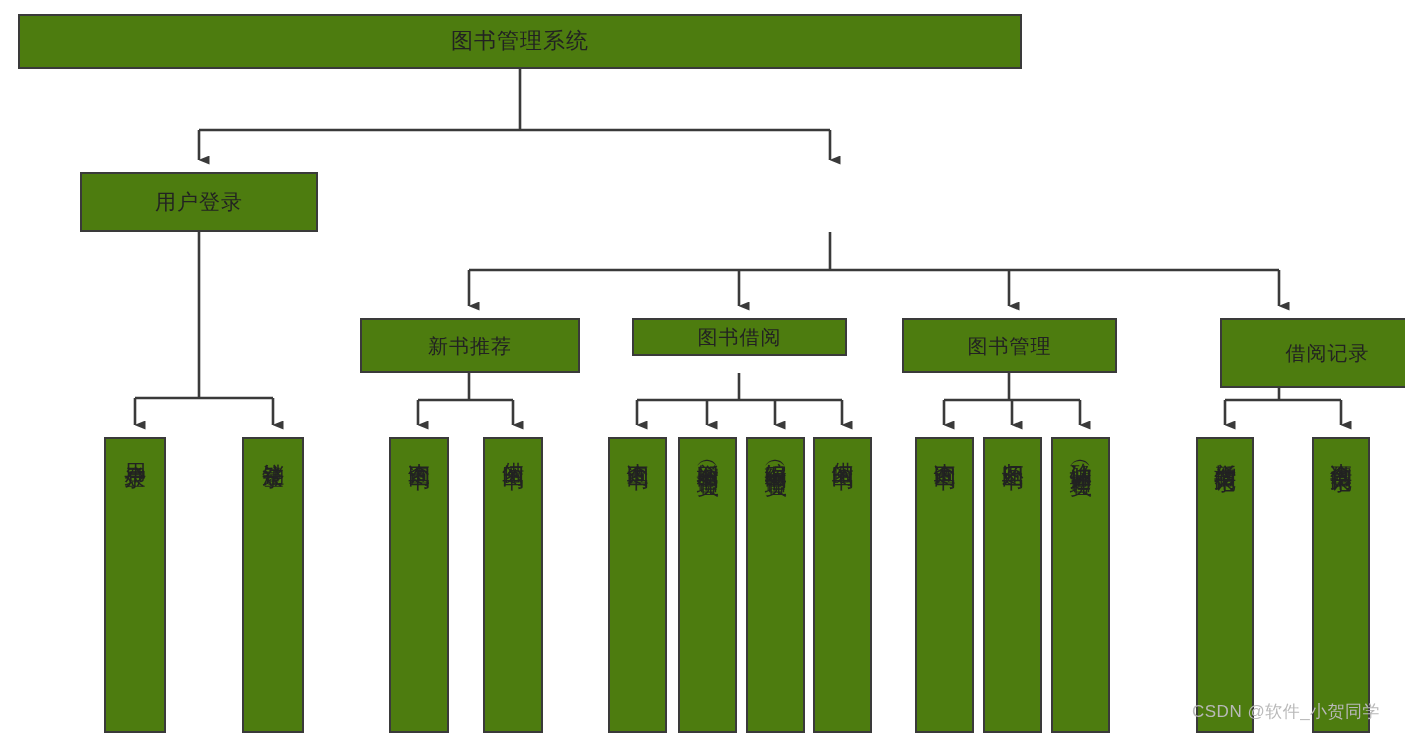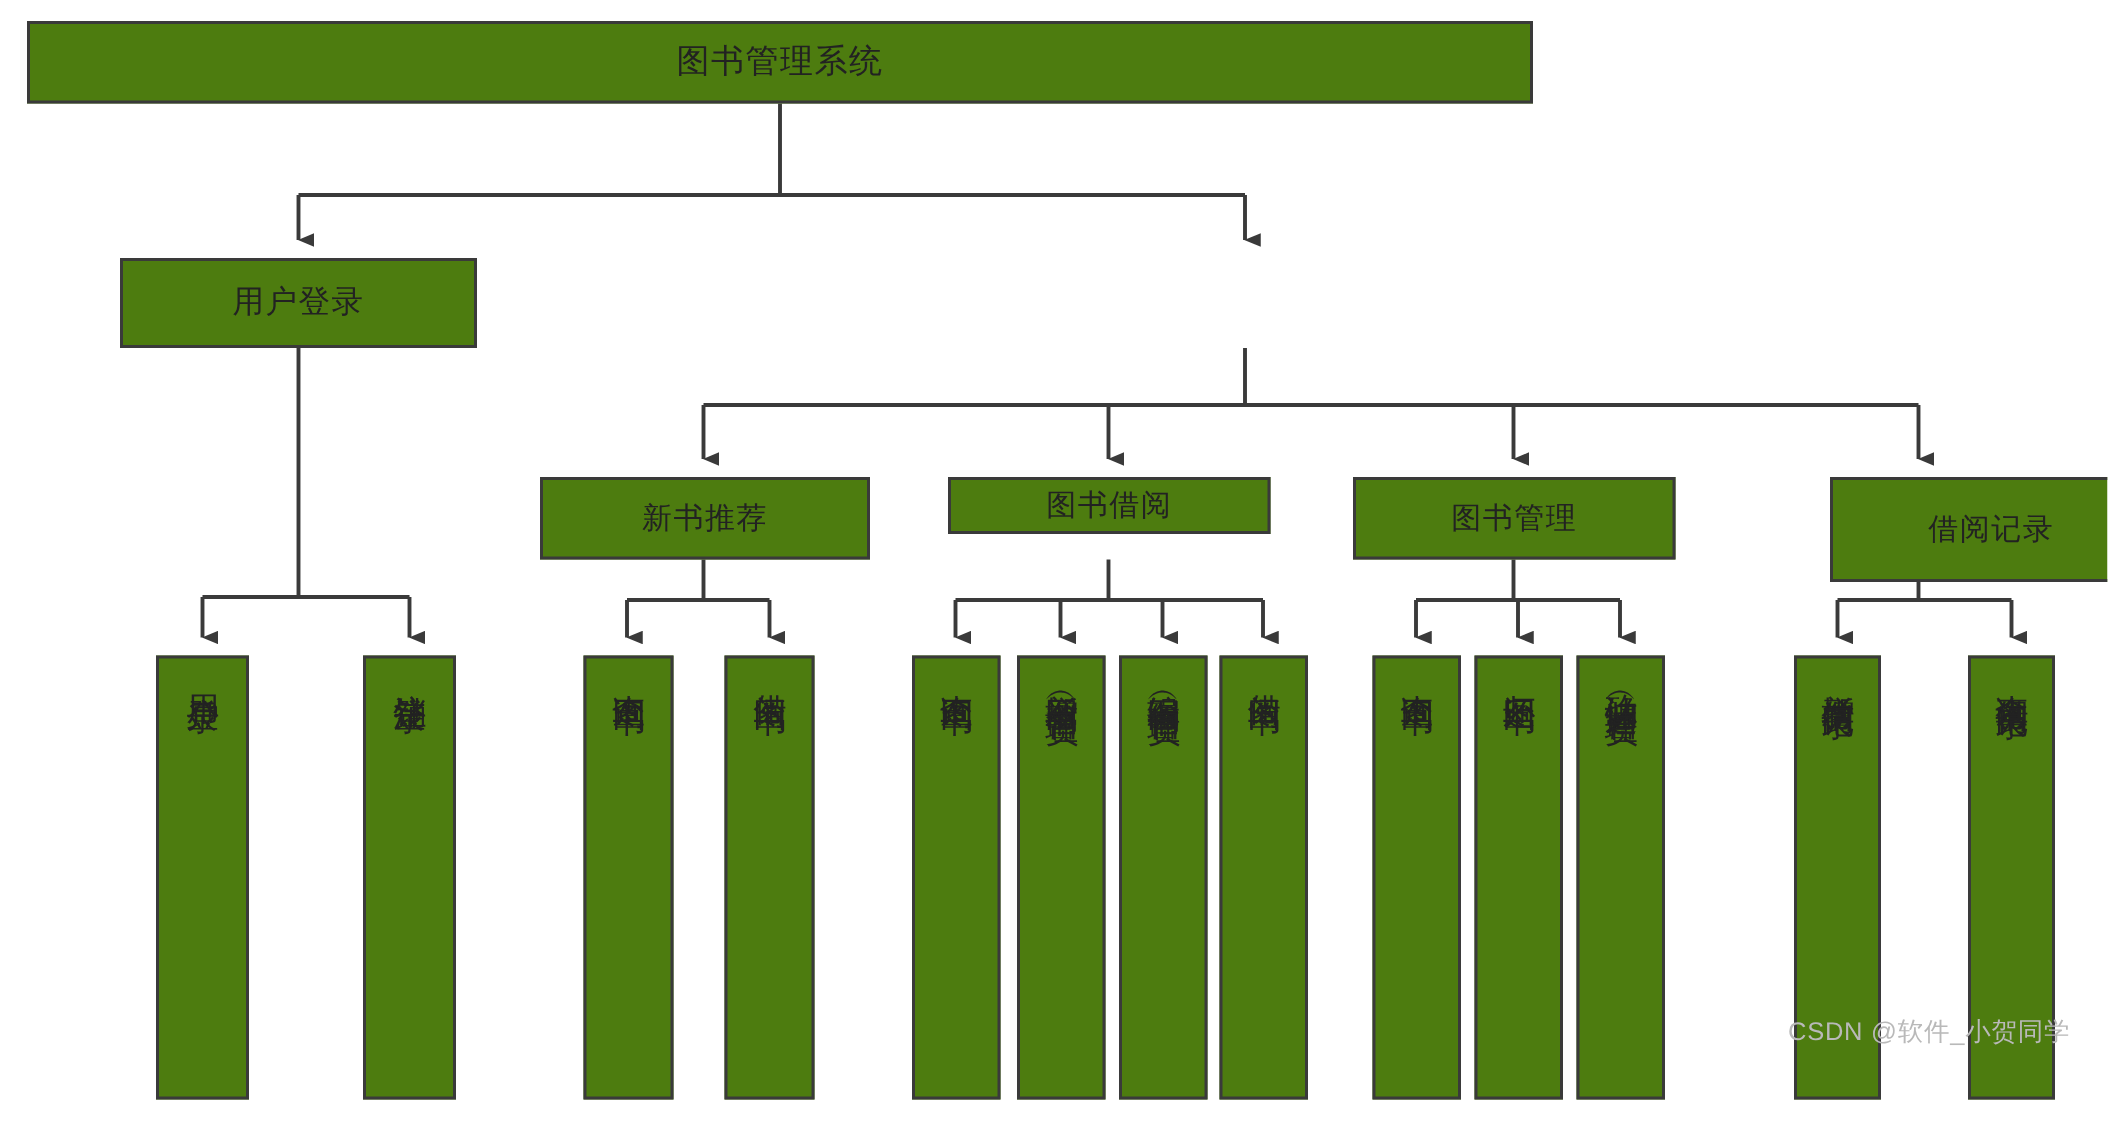--- a/index.html
+++ b/index.html
@@ -186,15 +186,15 @@
   <div class="node-box leaf" style="left:1051px; top:437px; width:59px; height:296px;">
     <span class="node-label-v">确认归还（管理员）</span>
   </div>
   <div class="node-box leaf" style="left:1196px; top:437px; width:58px; height:296px;">
     <span class="node-label-v">新增借阅记录</span>
   </div>
   <div class="node-box leaf" style="left:1312px; top:437px; width:58px; height:296px;">
     <span class="node-label-v">查询借阅记录</span>
   </div>
 
-  <div class="watermark" style="left:1192px; top:676px;">CSDN @软件_小贺同学</div>
+  <div class="watermark" style="left:1192px; top:700px;">CSDN @软件_小贺同学</div>
 
 </div>
 
 </body></html>

